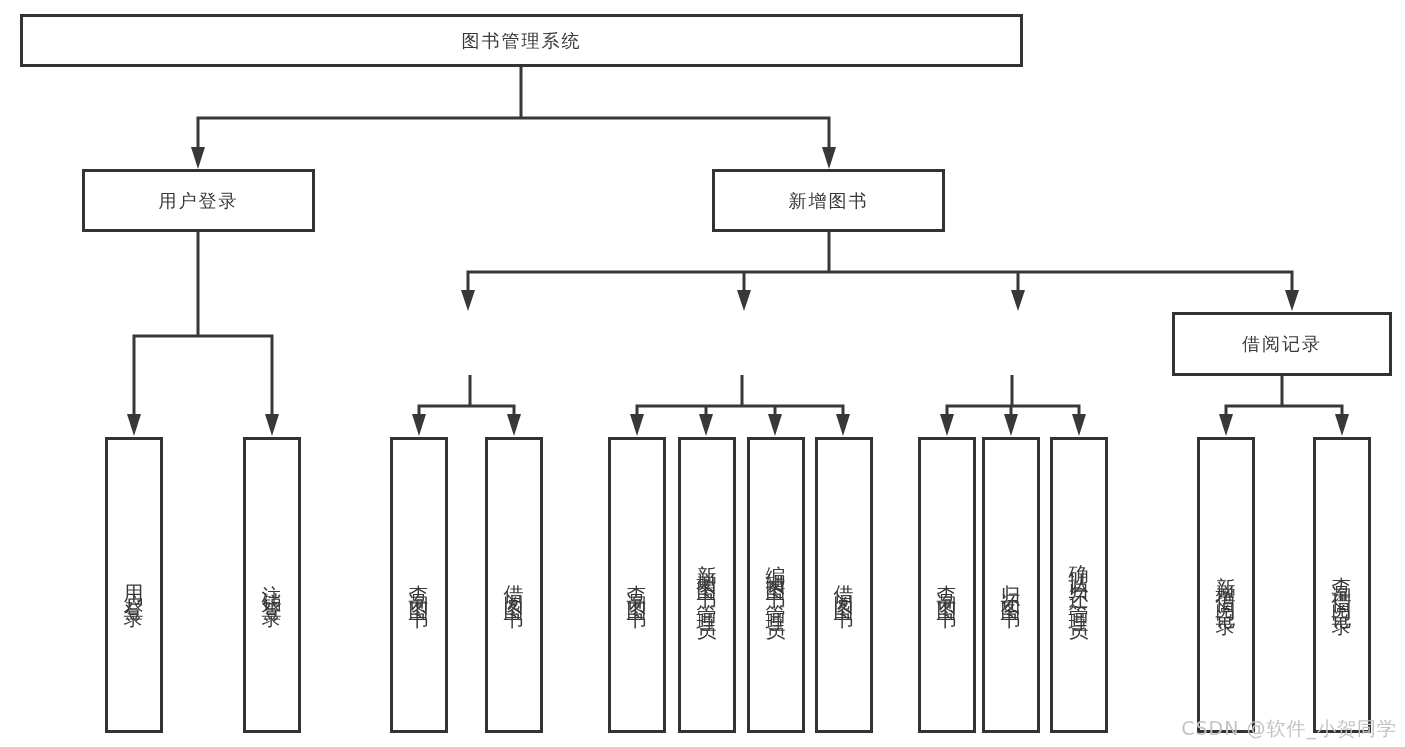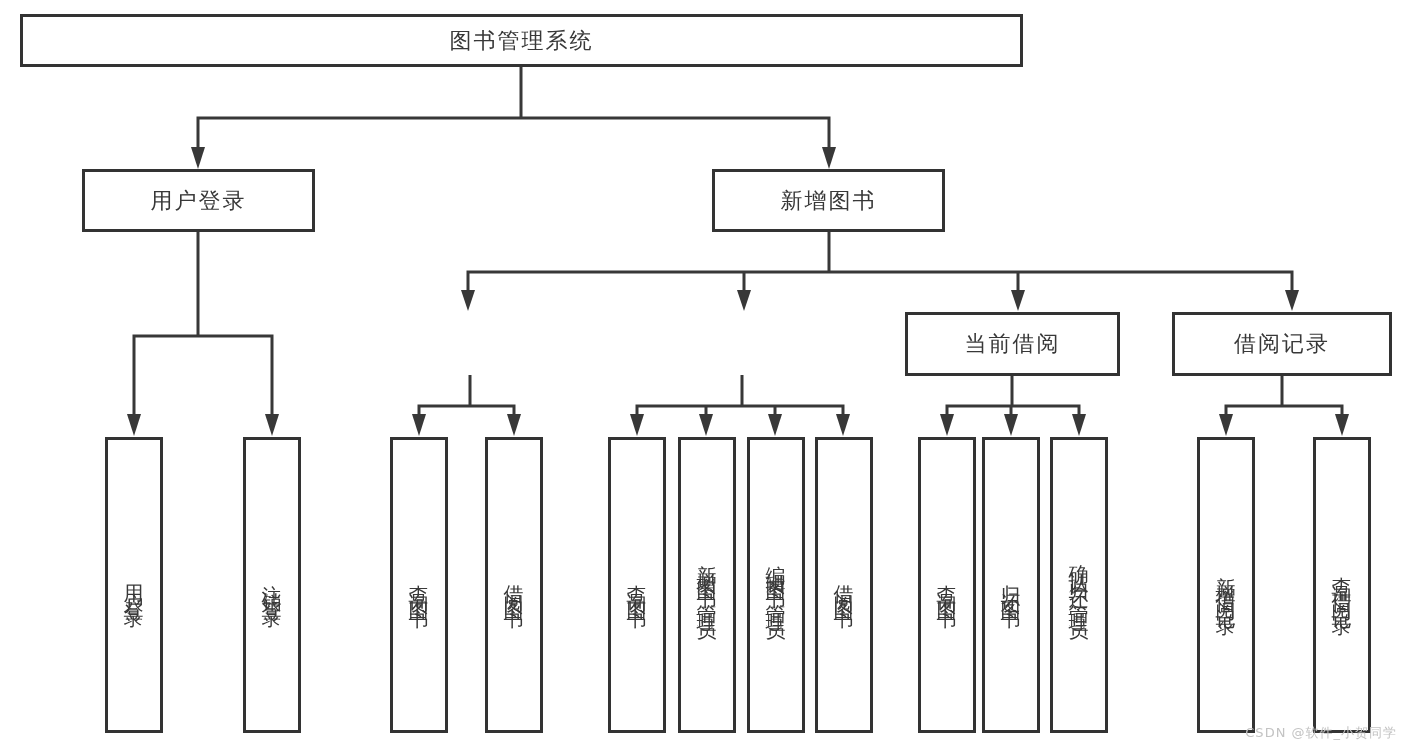--- a/index.html
+++ b/index.html
@@ -13,30 +13,30 @@
     background: var(--bg, #ffffff);
   }
   svg.connectors { position: absolute; left: 0; top: 0; z-index: 1; }
   .box {
     position: absolute; z-index: 2;
     background: #ffffff;
     border: 3px solid var(--border, #333333);
     display: flex; align-items: center; justify-content: center;
     color: var(--text, #383838);
   }
-  .hnode span { font-size: 22px; letter-spacing: 2px; white-space: nowrap; }
+  .hnode span { font-size: 18px; letter-spacing: 2px; white-space: nowrap; }
   .leaf { top: 437px; height: 296px; width: 58px; }
   .leaf .vtext {
     writing-mode: vertical-rl; text-orientation: mixed;
     font-size: 20px; letter-spacing: 8px; line-height: 1;
     white-space: nowrap;
   }
   .watermark {
     position: absolute; right: 8px; bottom: 5px; z-index: 3;
-    font-size: 13px; letter-spacing: 1px;
+    font-size: 19px; letter-spacing: 1px;
     color: var(--watermark, #c3c3c3);
   }
 </style>
 </head>
 <body>
 
 <div class="stage">
 
   <svg class="connectors" width="1405" height="747" viewBox="0 0 1405 747">
     <g stroke="#383838" stroke-width="3" fill="none">
@@ -82,23 +82,20 @@
     <span>图书管理系统</span>
   </div>
 
   <div class="box hnode" style="left:82px; top:169px; width:233px; height:63px">
     <span>用户登录</span>
   </div>
   <div class="box hnode" style="left:712px; top:169px; width:233px; height:63px">
     <span>新增图书</span>
   </div>
 
-  <div class="box hnode" style="left:905px; top:312px; width:215px; height:64px">
-    <span>当前借阅</span>
-  </div>
   <div class="box hnode" style="left:1172px; top:312px; width:220px; height:64px">
     <span>借阅记录</span>
   </div>
 
   <div class="box leaf" style="left:105px">
     <span class="vtext">用户登录</span>
   </div>
   <div class="box leaf" style="left:243px">
     <span class="vtext">注销登录</span>
   </div>

